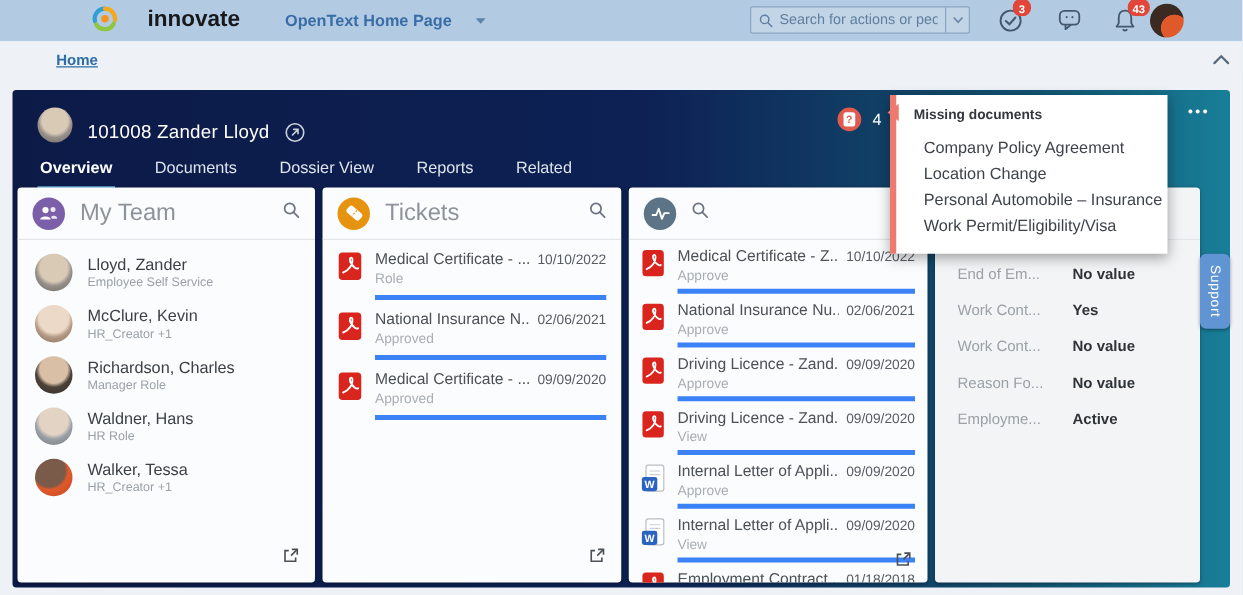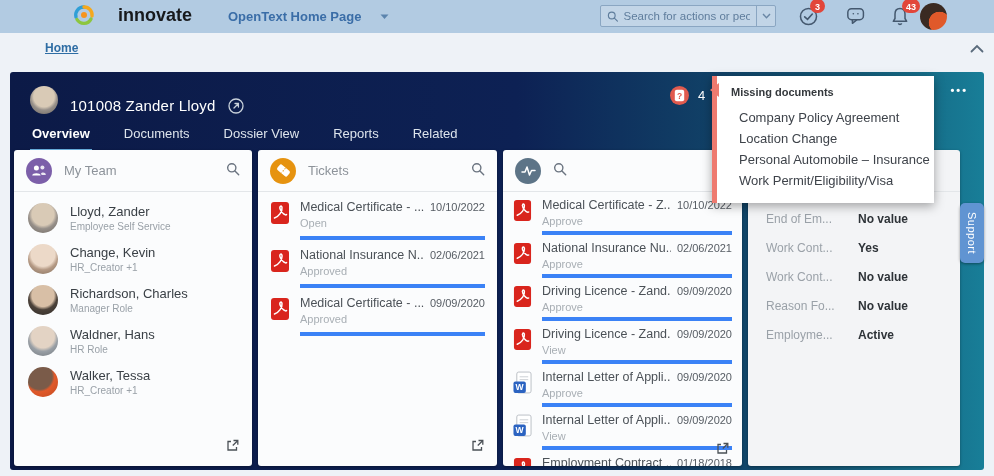--- a/index.html
+++ b/index.html
@@ -56,21 +56,21 @@
         box-shadow:0 1px 3px rgba(0,0,0,.35);overflow:hidden}
   #card-team{left:4px;width:238px}
   #card-tickets{left:248px;width:239px}
   #card-activity{left:493px;width:239px}
   #card-details{left:738px;width:212px;background:#f3f4f6}
   .card-head{height:42px;display:flex;align-items:center;gap:12px;padding:0 12px;
         border-bottom:1px solid #e3e6e9}
   .chip{width:26px;height:26px;border-radius:50%;flex-shrink:0;display:flex;
         align-items:center;justify-content:center}
   .chip.team{background:#7c5fa9}.chip.tickets{background:#e69310}.chip.activity{background:#5d7487}
-  .card-title{flex:1;font-size:13px;color:#8d939a;white-space:nowrap;overflow:hidden}
+  .card-title{flex:1;font-size:19px;color:#8d939a;white-space:nowrap;overflow:hidden}
   .hsearch{cursor:pointer;flex-shrink:0}
   .footer-link{position:absolute;right:12px;bottom:9px;cursor:pointer}
 
   
   .team-list{padding-top:5px}
   .person{display:flex;align-items:center;gap:12px;height:41px;padding:0 14px;cursor:pointer}
   .av{width:30px;height:30px;border-radius:50%;flex-shrink:0}
   .av1{background:radial-gradient(circle at 50% 38%, #d9cab6 0 46%, #97908a 60%, #6a645d)}
   .av2{background:radial-gradient(circle at 50% 35%, #ecd9c8 0 48%, #b59a85 62%, #7d6a58)}
   .av3{background:radial-gradient(circle at 50% 35%, #d8bfa6 0 45%, #4c423a 58%, #2e2a26)}
@@ -235,21 +235,21 @@
           <div class="person">
             <span class="av av1"></span>
             <span>
                 <div class="pname2">Lloyd, Zander</div>
                   <div class="prole">Employee Self Service</div>
               </span>
           </div>
           <div class="person">
             <span class="av av2"></span>
             <span>
-                <div class="pname2">Change, Kevin</div>
+                <div class="pname2">McClure, Kevin</div>
                   <div class="prole">HR_Creator  +1</div>
               </span>
           </div>
           <div class="person">
             <span class="av av3"></span>
             <span>
                 <div class="pname2">Richardson, Charles</div>
                   <div class="prole">Manager Role</div>
               </span>
           </div>
@@ -301,21 +301,21 @@
               <svg width="20" height="24" viewBox="0 0 20 24">
                   <rect x="1" y="1" width="18" height="22" rx="3" fill="#d9251d"></rect>
               <path d="M4.5 17 C9 15.5 12.5 10.5 12 6.5 C11.6 3.8 8.8 5.2 10.4 8.8 C12 12.4 15.4 14.6 16.5 13.6" fill="none" stroke="#fff" stroke-width="1.5" stroke-linecap="round"></path>
                 </svg>
             </span>
             <span class="fcontent">
               <span class="line1">
                   <span class="ft">Medical Certificate - ...</span>
               <span class="fd">10/10/2022</span>
                 </span>
-              <div class="fs">Open</div>
+              <div class="fs">Role</div>
             </span>
           </div>
           <div class="fitem">
             <span class="fic">
               <svg width="20" height="24" viewBox="0 0 20 24">
                   <rect x="1" y="1" width="18" height="22" rx="3" fill="#d9251d"></rect>
               <path d="M4.5 17 C9 15.5 12.5 10.5 12 6.5 C11.6 3.8 8.8 5.2 10.4 8.8 C12 12.4 15.4 14.6 16.5 13.6" fill="none" stroke="#fff" stroke-width="1.5" stroke-linecap="round"></path>
                 </svg>
             </span>
             <span class="fcontent">

